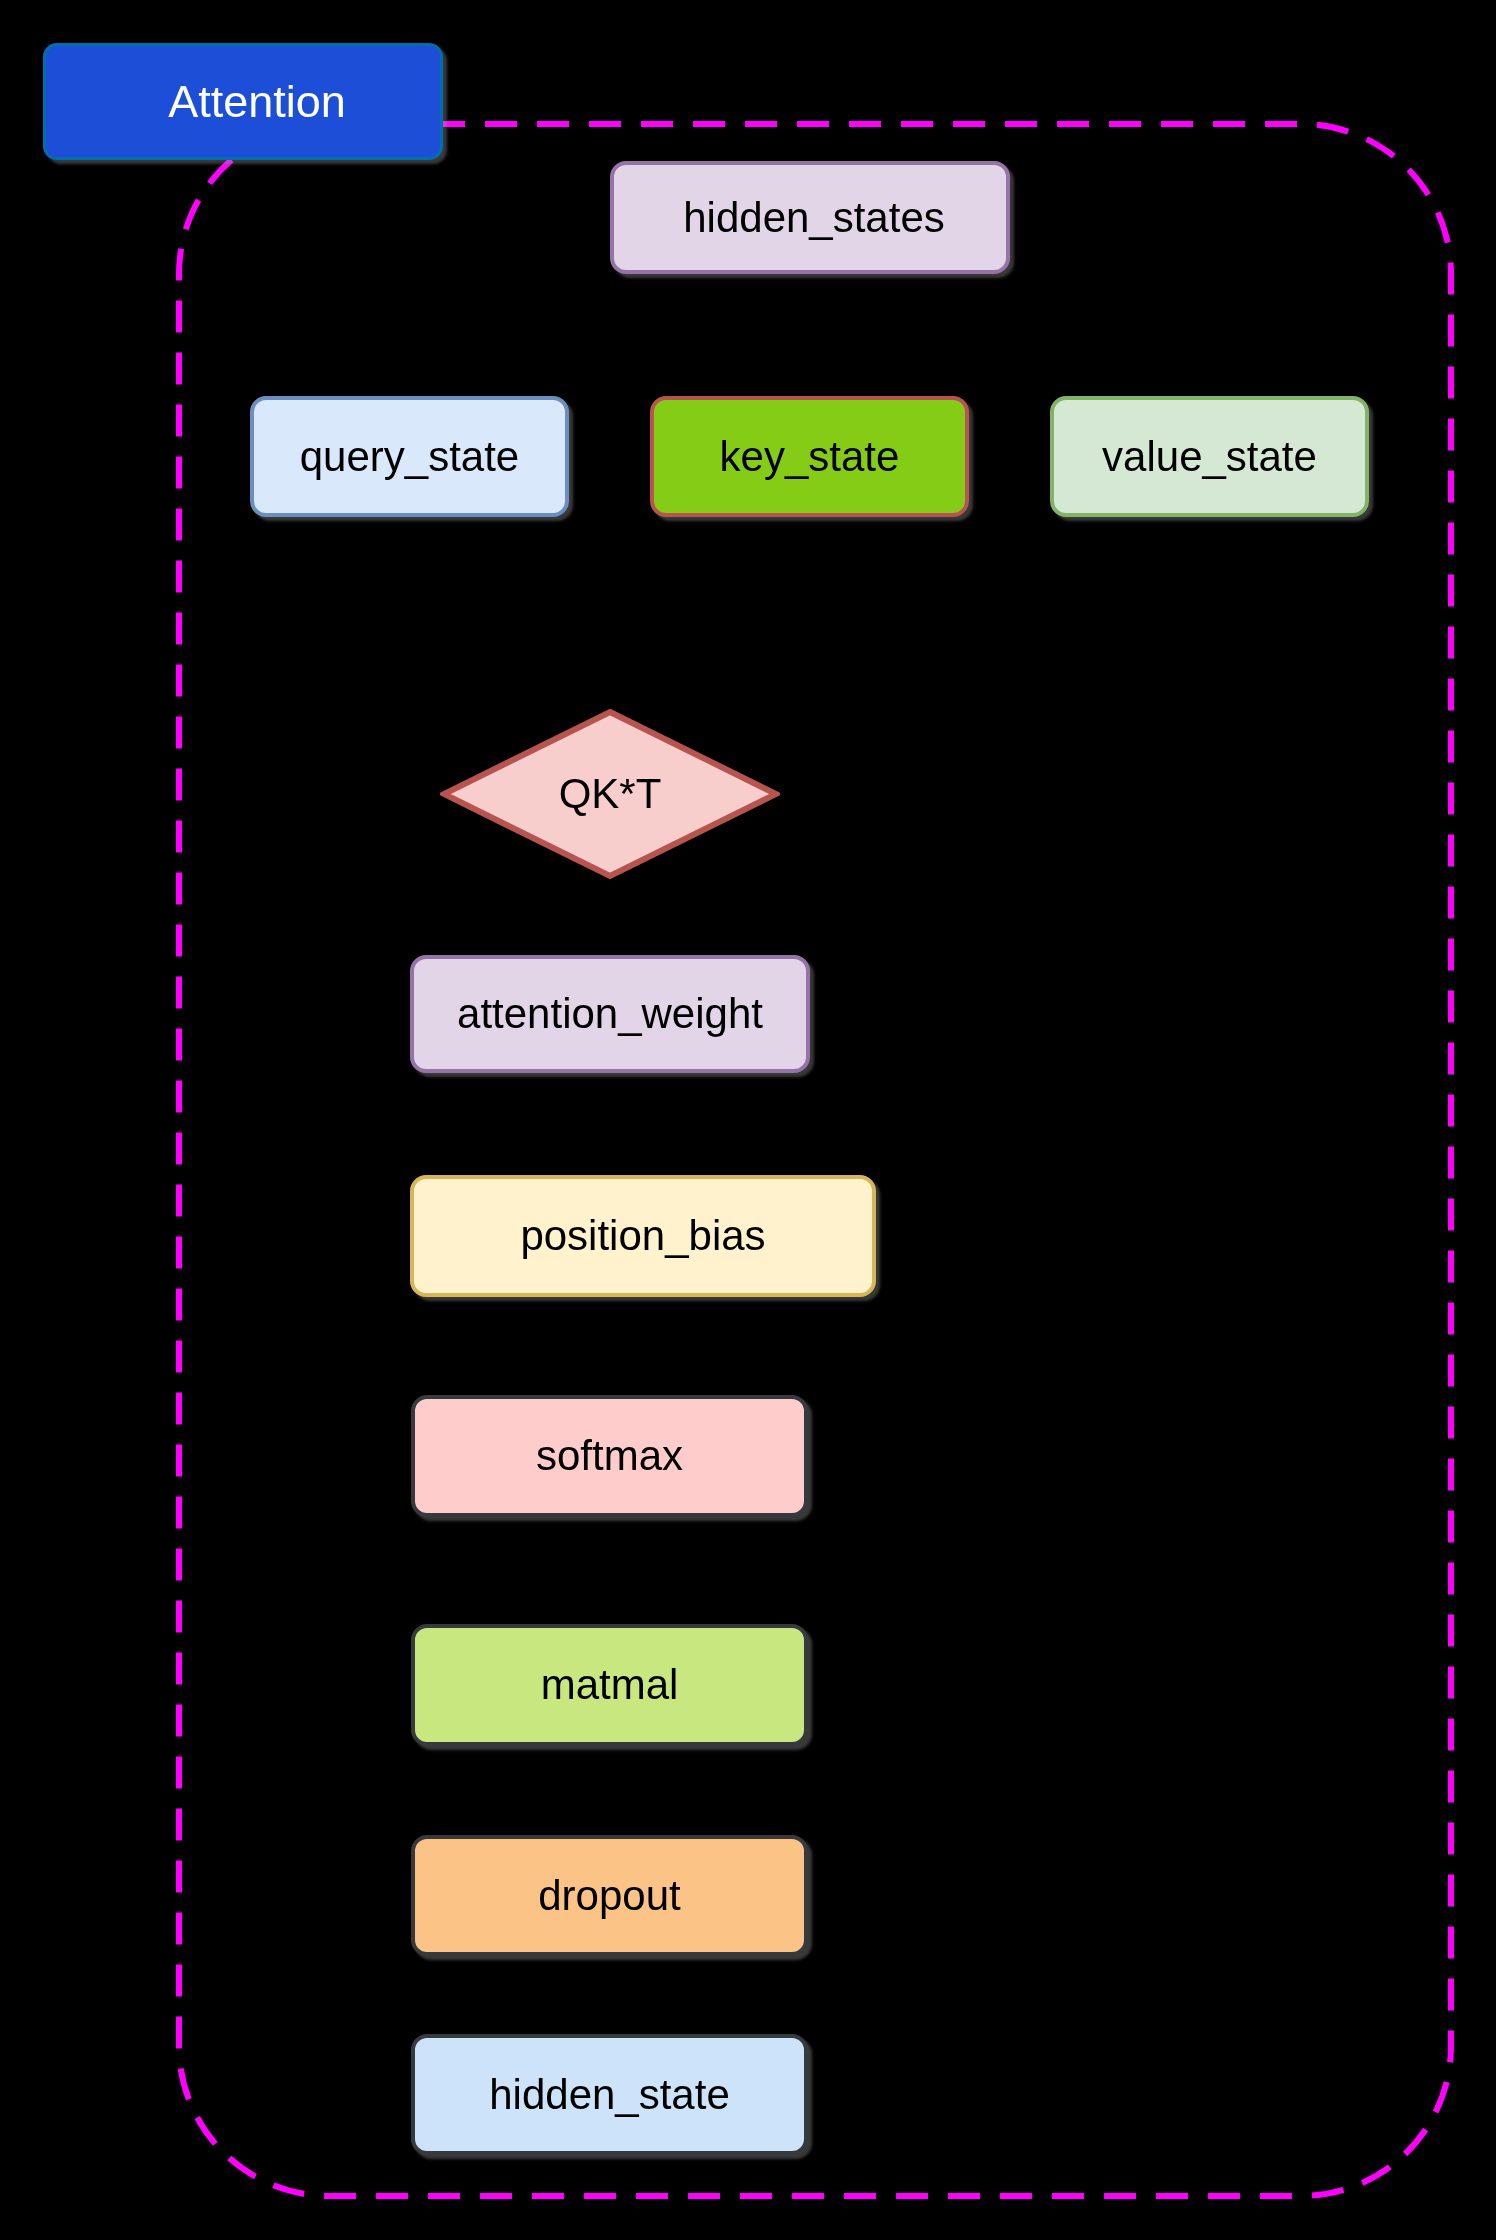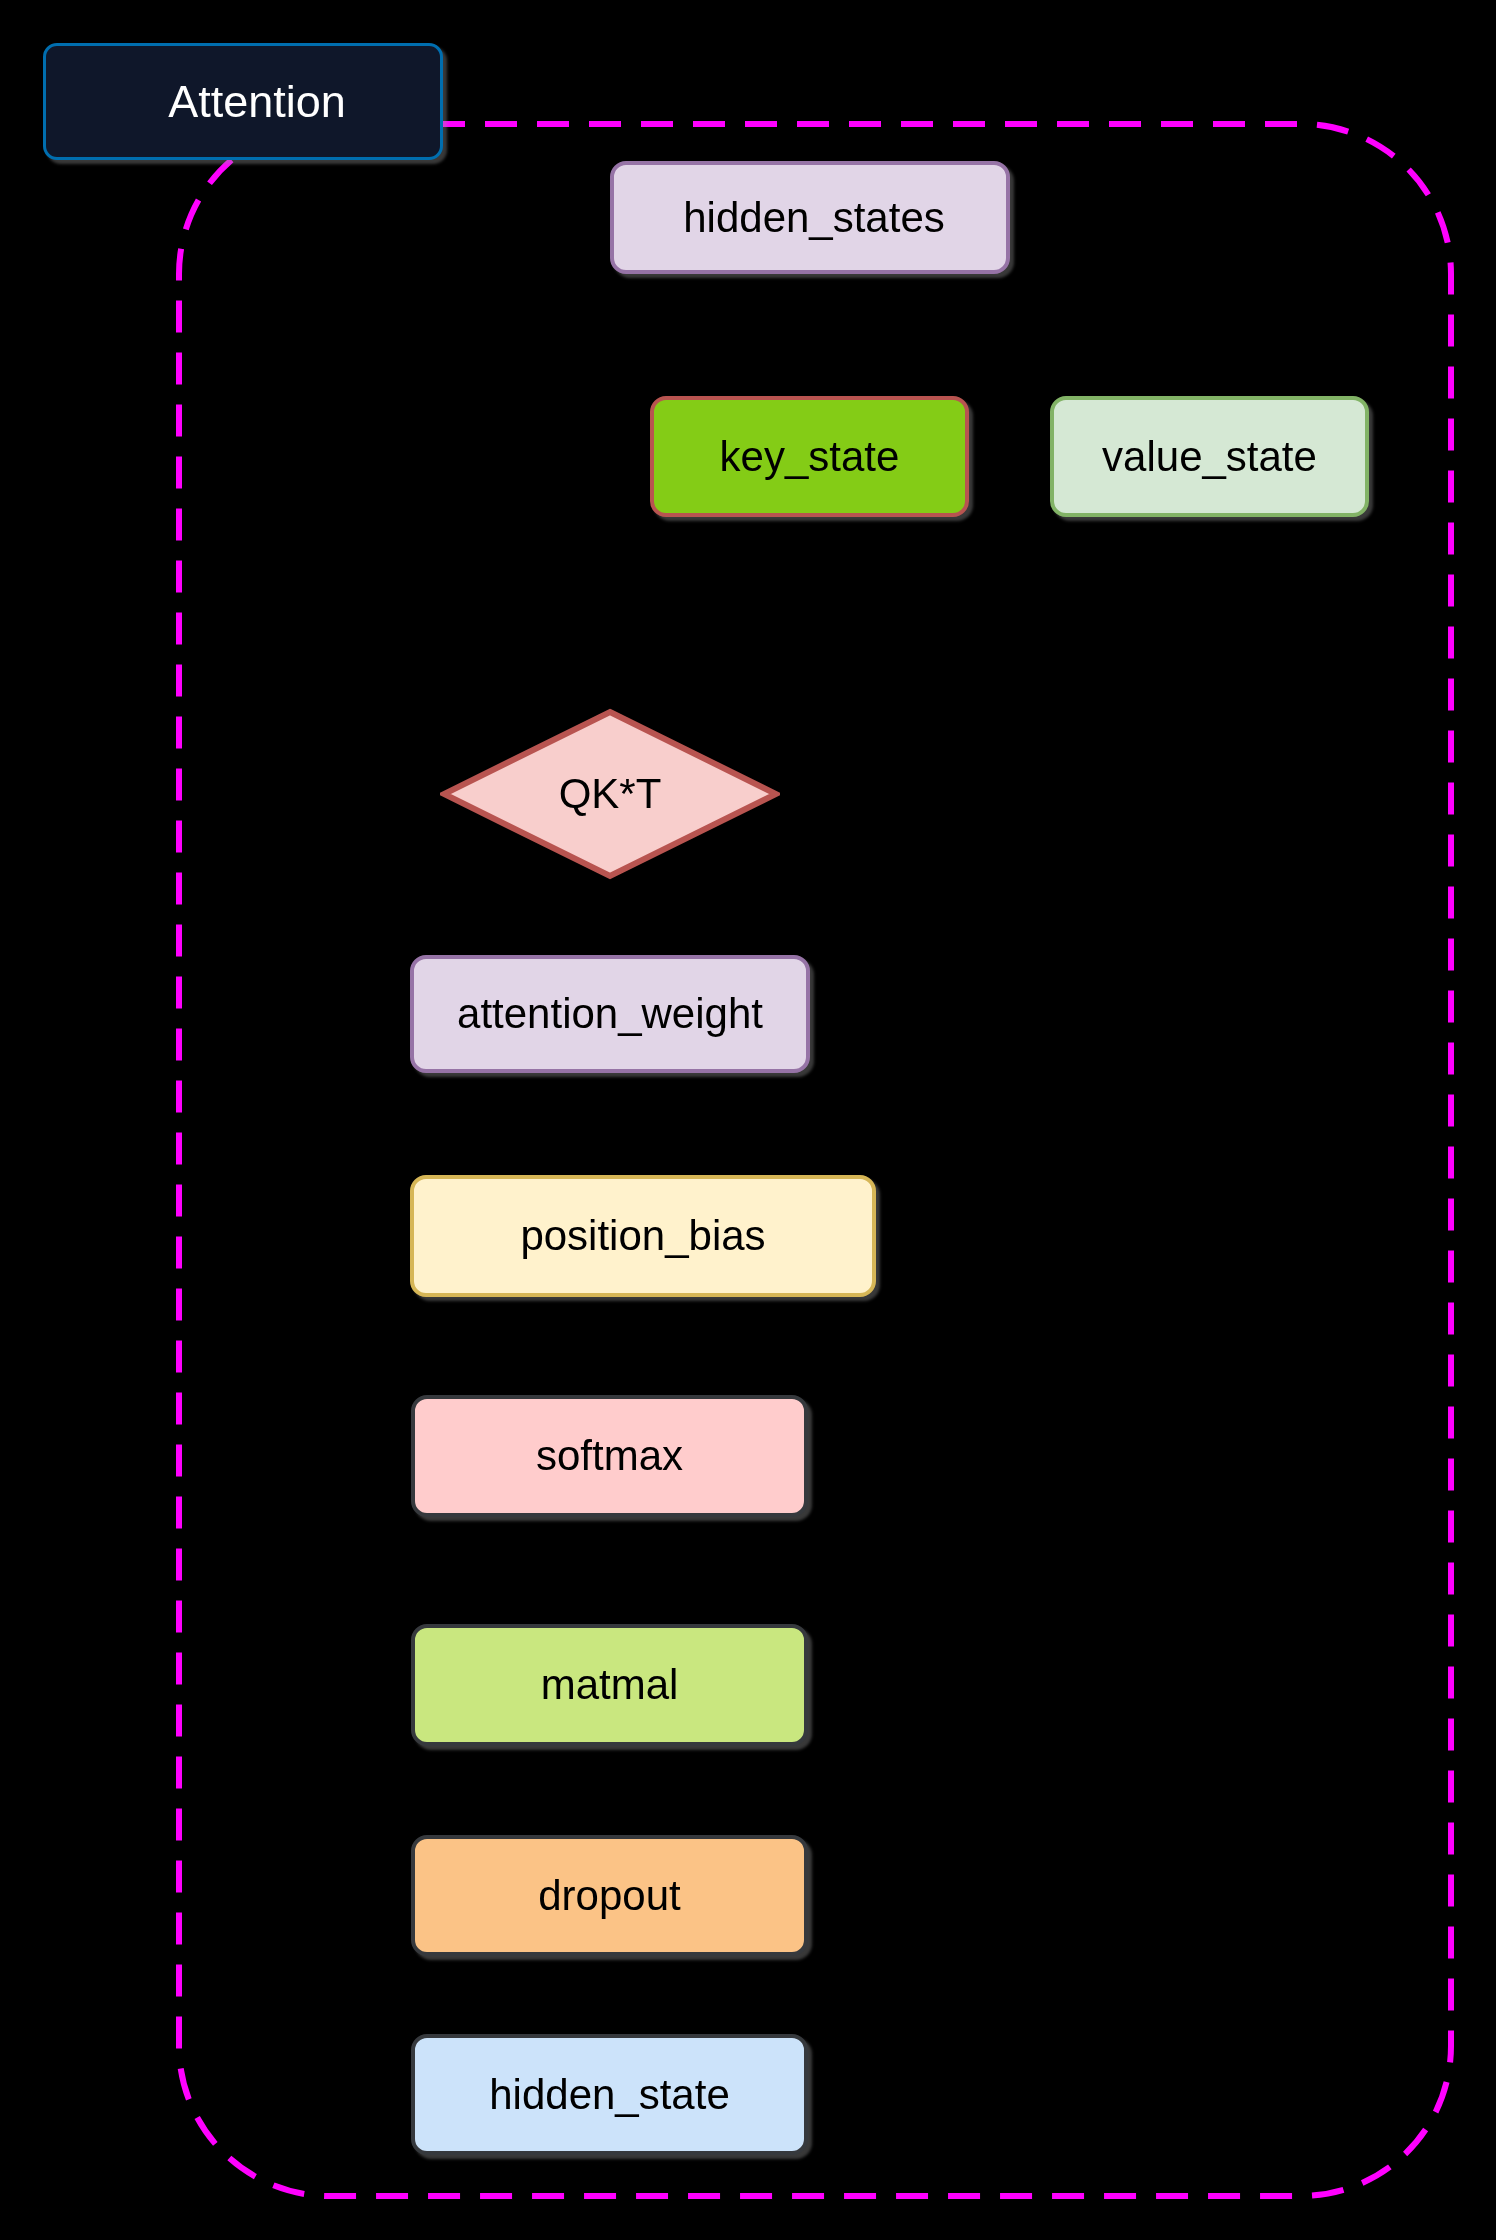--- a/index.html
+++ b/index.html
@@ -86,28 +86,31 @@
 </style>
 </head>
 <body>
 
 <div class="stage">
 
   <svg class="container-border" width="1496" height="2240" viewBox="0 0 1496 2240">
     <rect id="boundary-rect" x="179" y="124" width="1272" height="2072" rx="150" ry="150" fill="none" stroke="#FF00FF" stroke-width="6" stroke-dasharray="32 20"></rect>
   </svg>
 
-  <div class="node title-node" style="background: #0f172a; border-color: rgb(0, 110, 175); color: rgb(255, 255, 255); padding-left: 28px;">
+  <div class="node title-node" style="background: #1d4ed8; border-color: rgb(0, 110, 175); color: rgb(255, 255, 255); padding-left: 28px;">
     <span class="label">Attention</span>
   </div>
 
   <div class="node n-hidden-states" style="background: rgb(225, 213, 231); border-color: rgb(150, 115, 166); padding-left: 8px;">
     <span class="label">hidden_states</span>
   </div>
 
+  <div class="node n-query-state" style="background: rgb(218, 232, 252); border-color: rgb(108, 142, 191);">
+    <span class="label">query_state</span>
+  </div>
 
   <div class="node n-key-state" style="background: #84cc16; border-color: rgb(184, 84, 80);">
     <span class="label">key_state</span>
   </div>
 
   <div class="node n-value-state" style="background: rgb(213, 232, 212); border-color: rgb(130, 179, 102);">
     <span class="label">value_state</span>
   </div>
 
   <div class="diamond-wrap">

